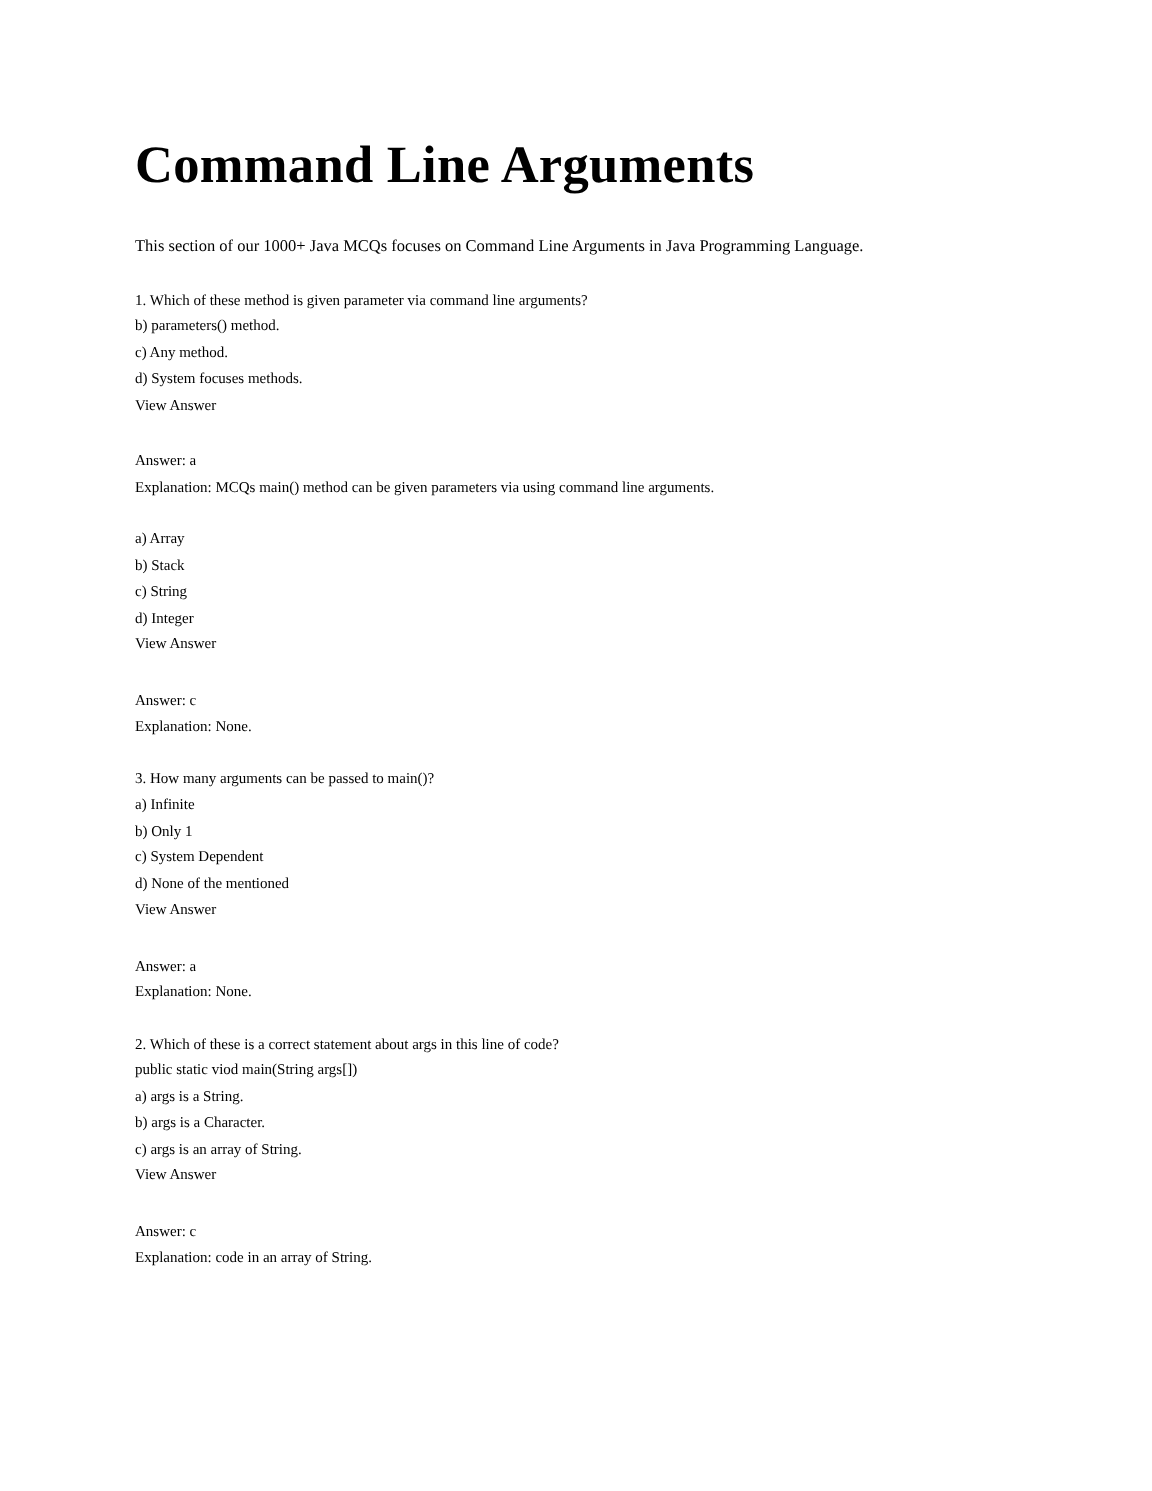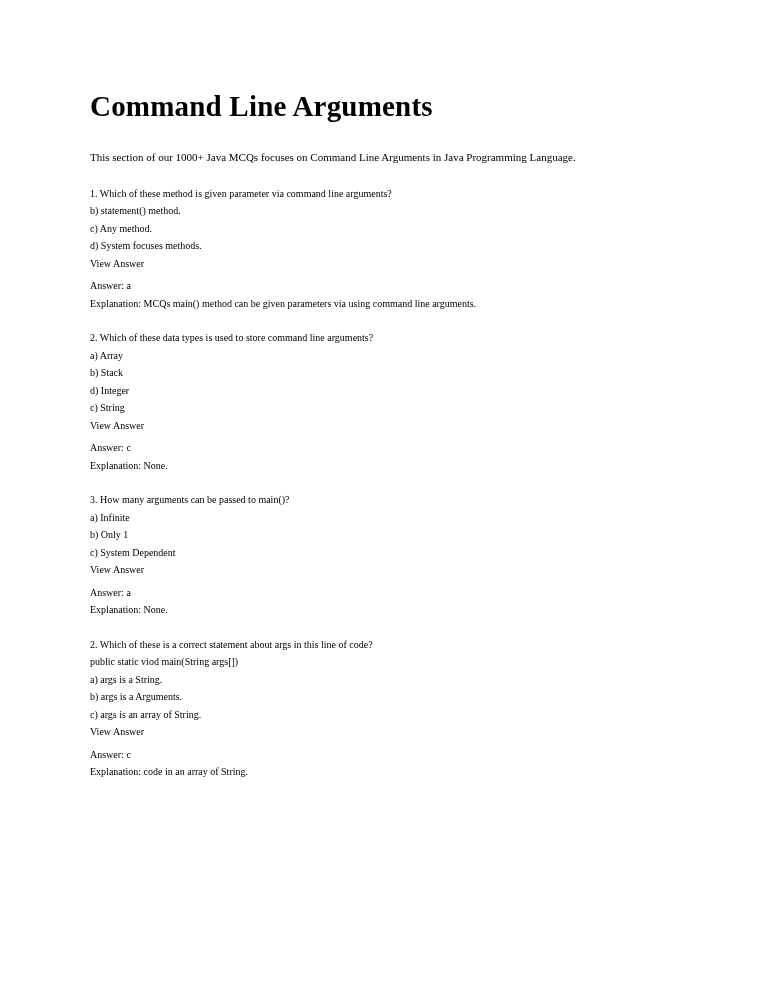--- a/index.html
+++ b/index.html
@@ -12,97 +12,97 @@
     font-family: "Liberation Serif", serif;
     color: #000000;
   }
   .page {
     width: 768px;
     min-height: 994px;
     background: #ffffff;
     padding: 90px 90px 40px 90px;
   }
   .doc-title {
-    font-size: 29px;
+    font-size: 35px;
     font-weight: bold;
     letter-spacing: 0.2px;
     margin-bottom: 26px;
   }
   .intro {
     font-size: 11px;
     line-height: 17.5px;
     text-align: justify;
     margin-bottom: 18px;
   }
   .line {
     font-size: 10px;
     line-height: 17.5px;
     white-space: pre-wrap;
   }
   .question-block {
     margin-top: 17px;
   }
   .answer-group {
-    margin-top: 5px;
+    margin-top: 20px;
   }
   .view-answer {
     cursor: pointer;
   }
 </style>
 </head>
 <body>
 
 <div class="page">
 
   <h1 class="doc-title">Command Line Arguments</h1>
 
   <p class="intro">This section of our 1000+ Java MCQs focuses on Command Line Arguments in Java Programming Language.</p>
 
   <div class="question-block">
     <div class="line">1. Which of these method is given parameter via command line arguments?</div>
-    <div class="line">b) statement() method.</div>
+    <div class="line">b) parameters() method.</div>
     <div class="line">c) Any method.</div>
     <div class="line">d) System focuses methods.</div>
     <div class="line view-answer">View Answer</div>
     <div class="answer-group">
       <div class="line">Answer: a</div>
       <div class="line">Explanation: MCQs main() method can be given parameters via using command line arguments.</div>
     </div>
   </div>
 
   <div class="question-block">
-    <div class="line">2. Which of these data types is used to store command line arguments?</div>
     <div class="line">a) Array</div>
     <div class="line">b) Stack</div>
+    <div class="line">c) String</div>
     <div class="line">d) Integer</div>
-    <div class="line">c) String</div>
     <div class="line view-answer">View Answer</div>
     <div class="answer-group">
       <div class="line">Answer: c</div>
       <div class="line">Explanation: None.</div>
     </div>
   </div>
 
   <div class="question-block">
     <div class="line">3. How many arguments can be passed to main()?</div>
     <div class="line">a) Infinite</div>
     <div class="line">b) Only 1</div>
     <div class="line">c) System Dependent</div>
+    <div class="line">d) None of the mentioned</div>
     <div class="line view-answer">View Answer</div>
     <div class="answer-group">
       <div class="line">Answer: a</div>
       <div class="line">Explanation: None.</div>
     </div>
   </div>
 
   <div class="question-block">
     <div class="line">2. Which of these is a correct statement about args in this line of code?</div>
     <div class="line">public static viod main(String args[])</div>
     <div class="line">a) args is a String.</div>
-    <div class="line">b) args is a Arguments.</div>
+    <div class="line">b) args is a Character.</div>
     <div class="line">c) args is an array of String.</div>
     <div class="line view-answer">View Answer</div>
     <div class="answer-group">
       <div class="line">Answer: c</div>
       <div class="line">Explanation: code in an array of String.</div>
     </div>
   </div>
 
 </div>
 

